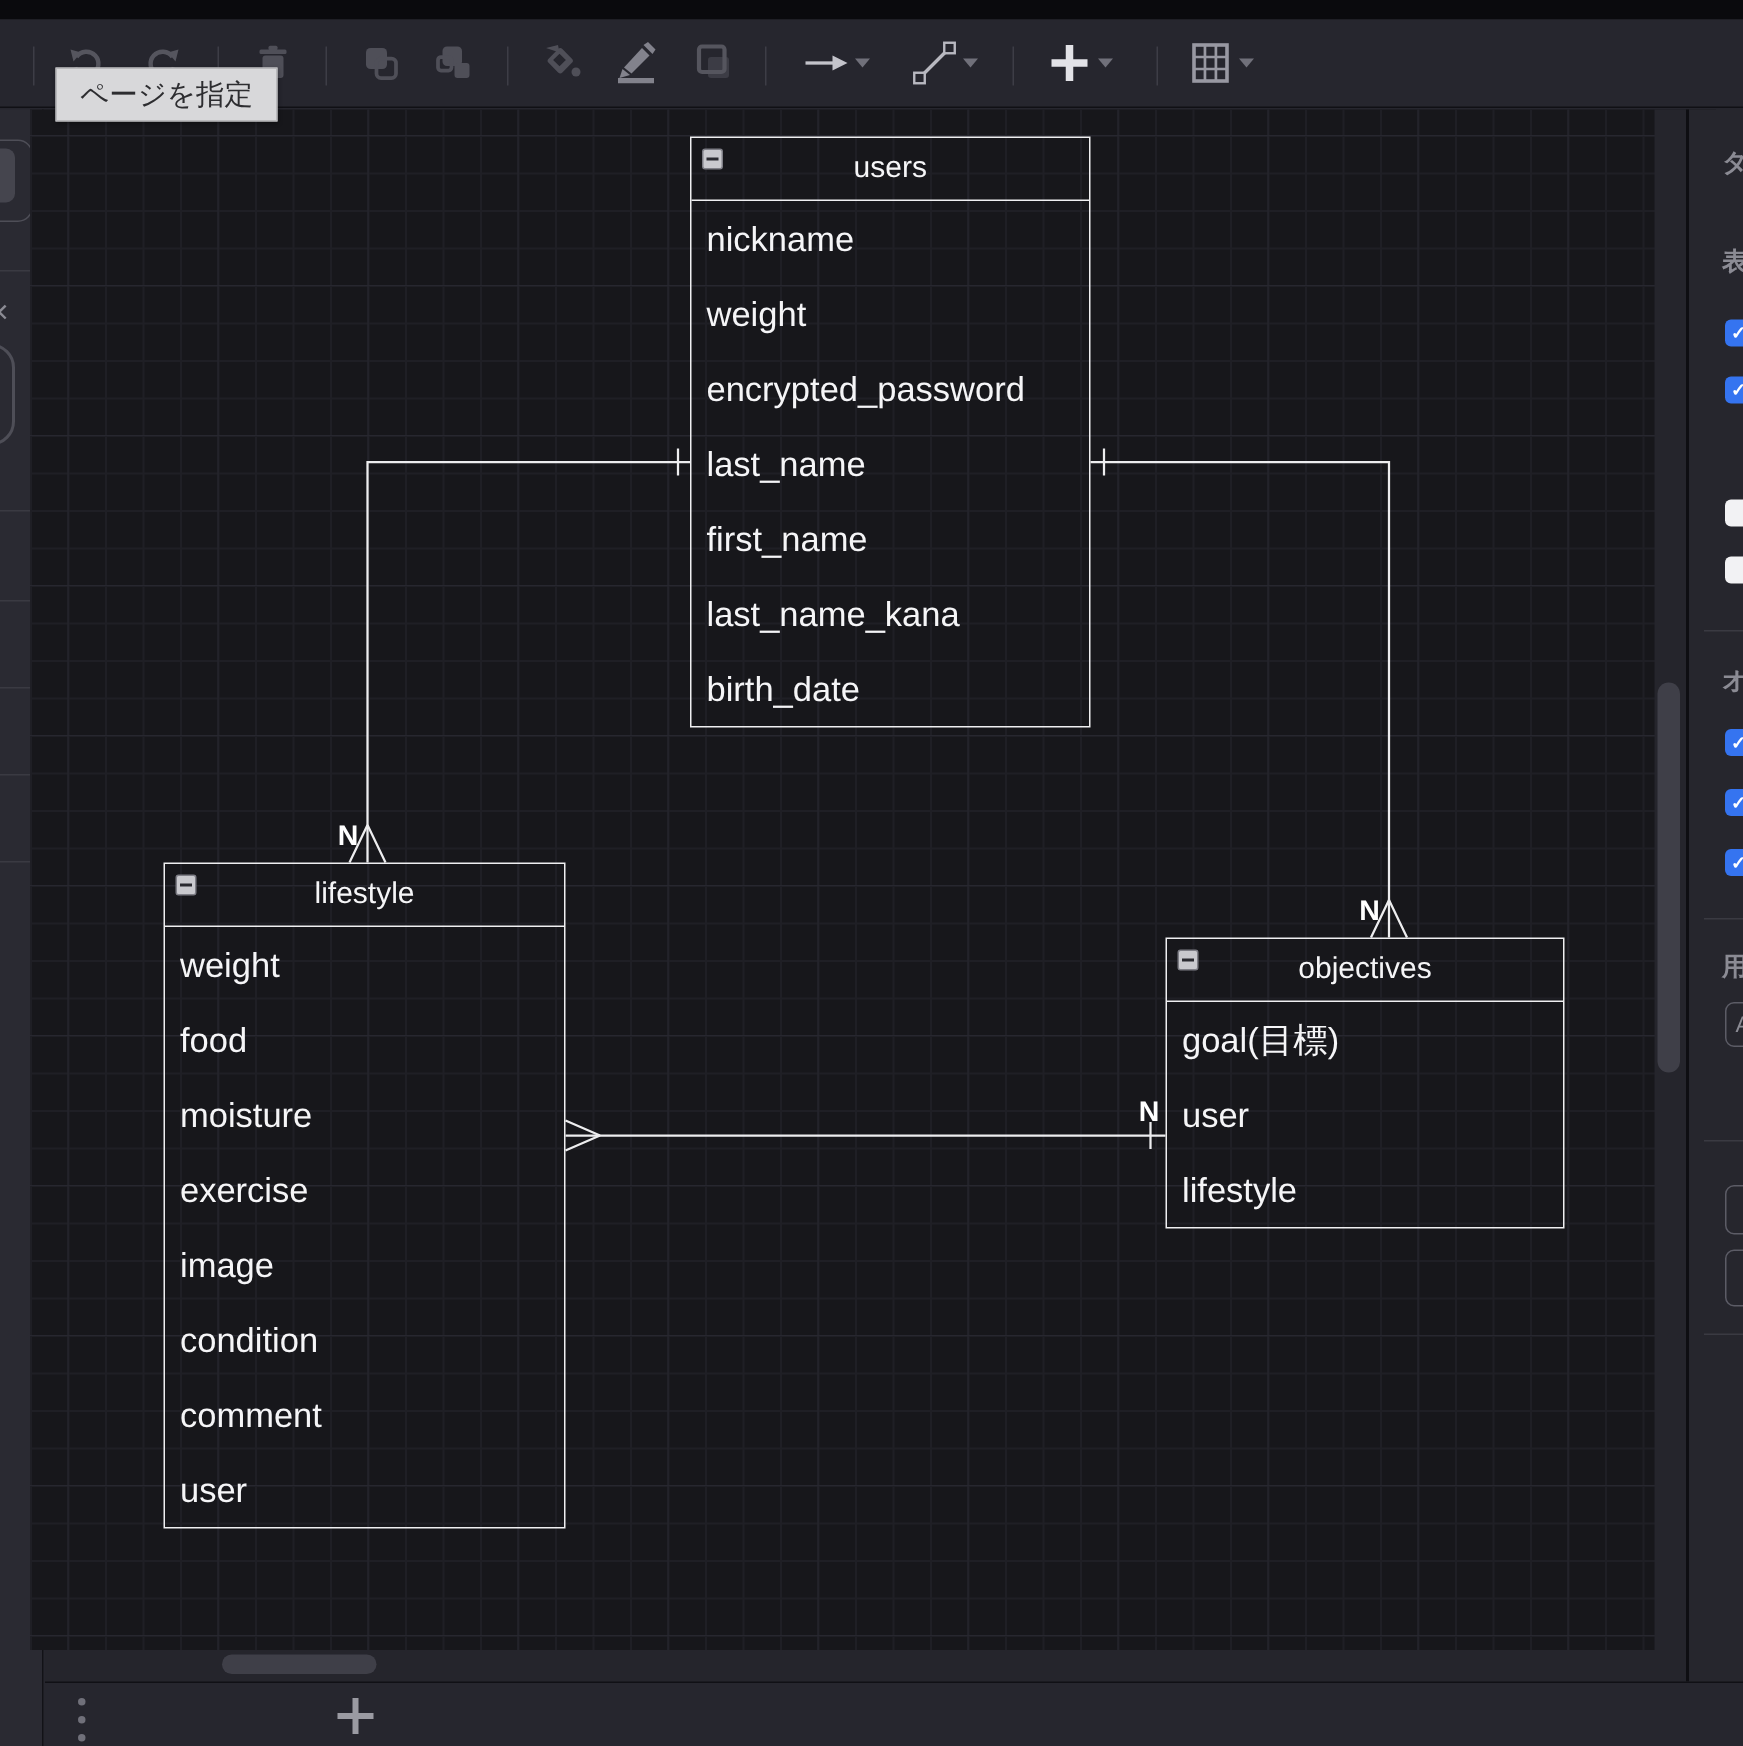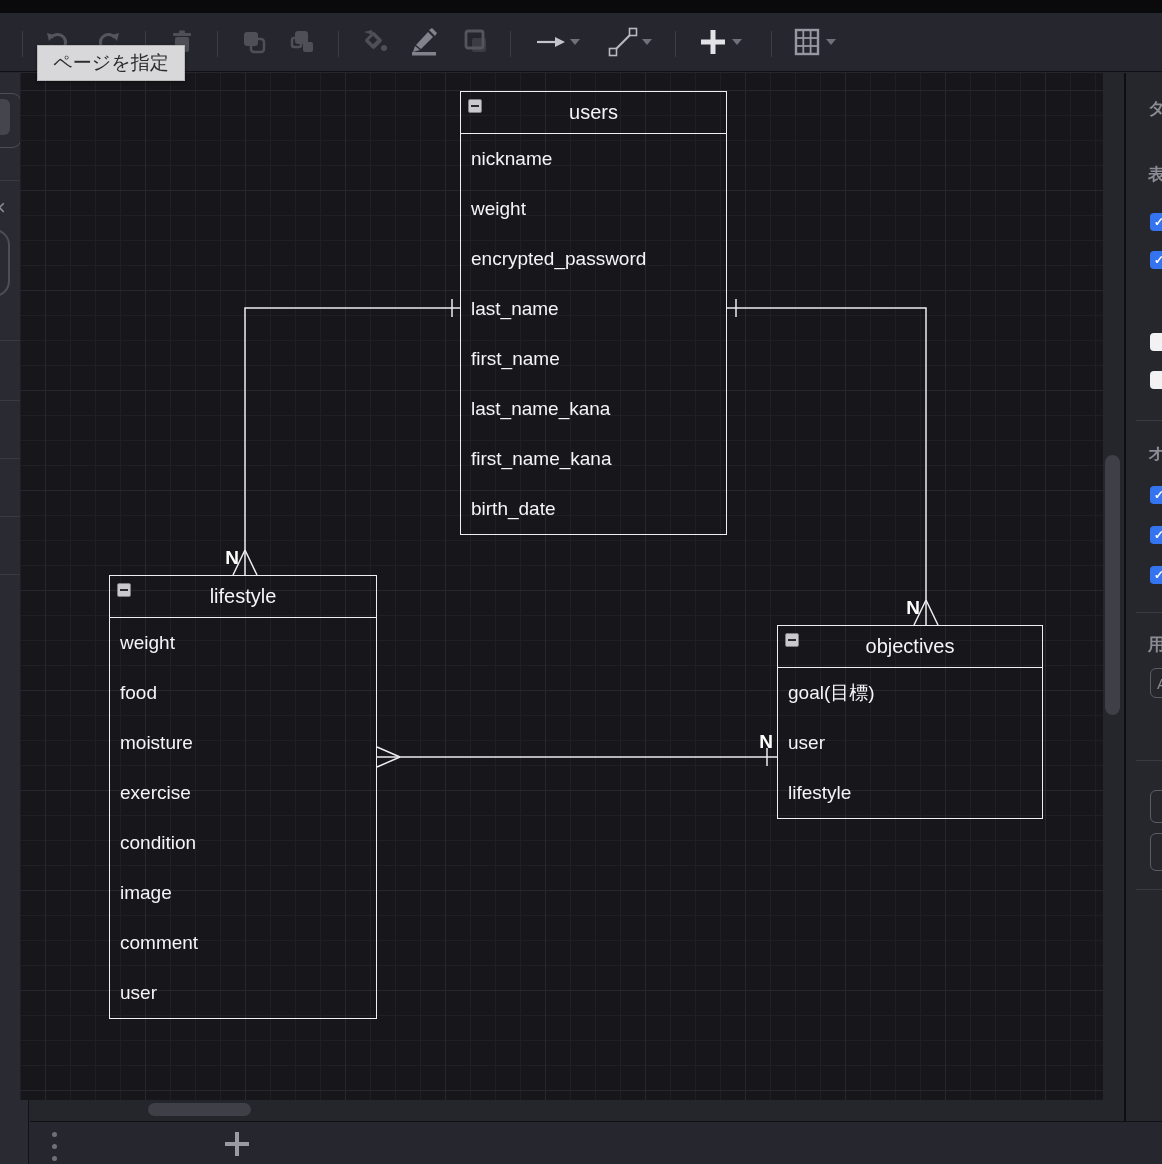--- a/index.html
+++ b/index.html
@@ -36,21 +36,21 @@
       linear-gradient(90deg, #1f1f25 1px, transparent 1px);
     background-size:100px 100px, 100px 100px, 25px 25px, 25px 25px;
     background-position:0 17px, 25px 0, 0 17px, 0 0;
     overflow:hidden;
   }
   .wires { position:absolute; left:0; top:0; }
   .entity { position:absolute; border:1.4px solid #efeff1; background:transparent; }
   .entity .ehead { position:relative; height:42px; border-bottom:1.4px solid #efeff1; display:flex; align-items:center; justify-content:center; font-size:20px; color:#f5f5f7; }
   .collapse { position:absolute; left:7px; top:7px; width:14px; height:14px; background:#c9c9ce; border:1px solid #7e7e86; border-radius:2px; cursor:pointer; }
   .collapse::after { content:""; position:absolute; left:2px; top:5px; width:8px; height:2px; background:#2a2a30; }
-  .erow { height:50px; display:flex; align-items:center; padding-left:10px; font-size:19px; color:#f5f5f7; cursor:default; }
+  .erow { height:50px; display:flex; align-items:center; padding-left:10px; font-size:23px; color:#f5f5f7; cursor:default; }
   .e-users { left:440px; top:18px; width:267px; }
   .e-lifestyles { left:89px; top:502px; width:268px; }
   .e-objectives { left:757px; top:552px; width:266px; }
   .nlabel { position:absolute; transform:translate(-50%,-50%); font-size:19px; font-weight:600; color:#ffffff; }
   
   .vgutter { position:absolute; left:1103px; top:73px; width:21px; height:1027px; background:#25252c; }
   .vthumb { position:absolute; left:2px; top:382px; width:15px; height:260px; background:#3f3f48; border-radius:8px; }
   .rborder { position:absolute; left:1124px; top:73px; width:2px; height:1091px; background:#0e0e12; }
   .rpanel { position:absolute; left:1126px; top:73px; width:36px; height:1091px; background:#26262d; overflow:hidden; }
   .rp-label { position:absolute; left:22px; font-size:17px; font-weight:bold; color:#8b8b94; }
@@ -237,37 +237,36 @@
       <span class="collapse"></span>
       <span>users</span>
     </div>
     <div class="ebody">
         <div class="erow">nickname</div>
         <div class="erow">weight</div>
         <div class="erow">encrypted_password</div>
         <div class="erow">last_name</div>
         <div class="erow">first_name</div>
         <div class="erow">last_name_kana</div>
-        <div class="erow">first_name_kana</div>
         <div class="erow">birth_date</div>
       </div>
   </div>
 
   <div class="entity e-lifestyles">
     <div class="ehead">
       <span class="collapse"></span>
       <span>lifestyle</span>
     </div>
     <div class="ebody">
         <div class="erow">weight</div>
         <div class="erow">food</div>
         <div class="erow">moisture</div>
         <div class="erow">exercise</div>
+        <div class="erow">image</div>
         <div class="erow">condition</div>
-        <div class="erow">image</div>
         <div class="erow">comment</div>
         <div class="erow">user</div>
       </div>
   </div>
 
   <div class="entity e-objectives">
     <div class="ehead">
       <span class="collapse"></span>
       <span>objectives</span>
     </div>

